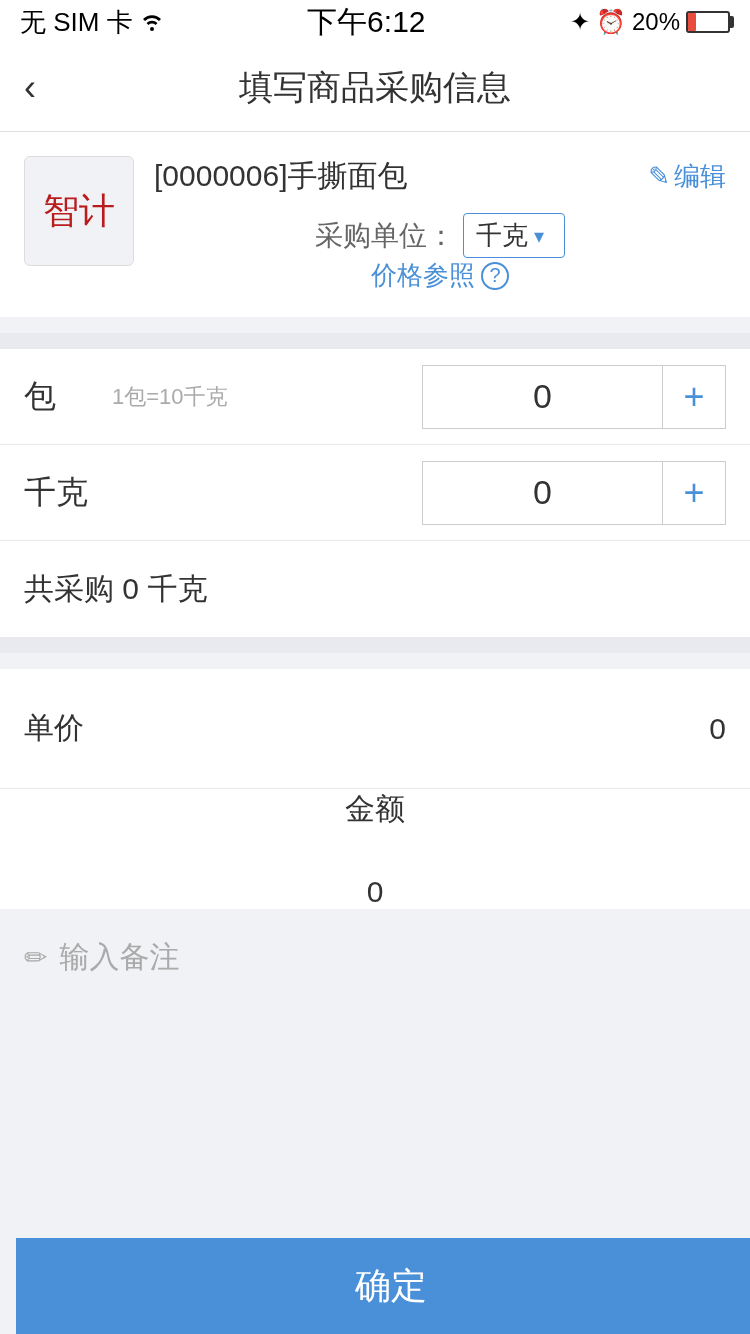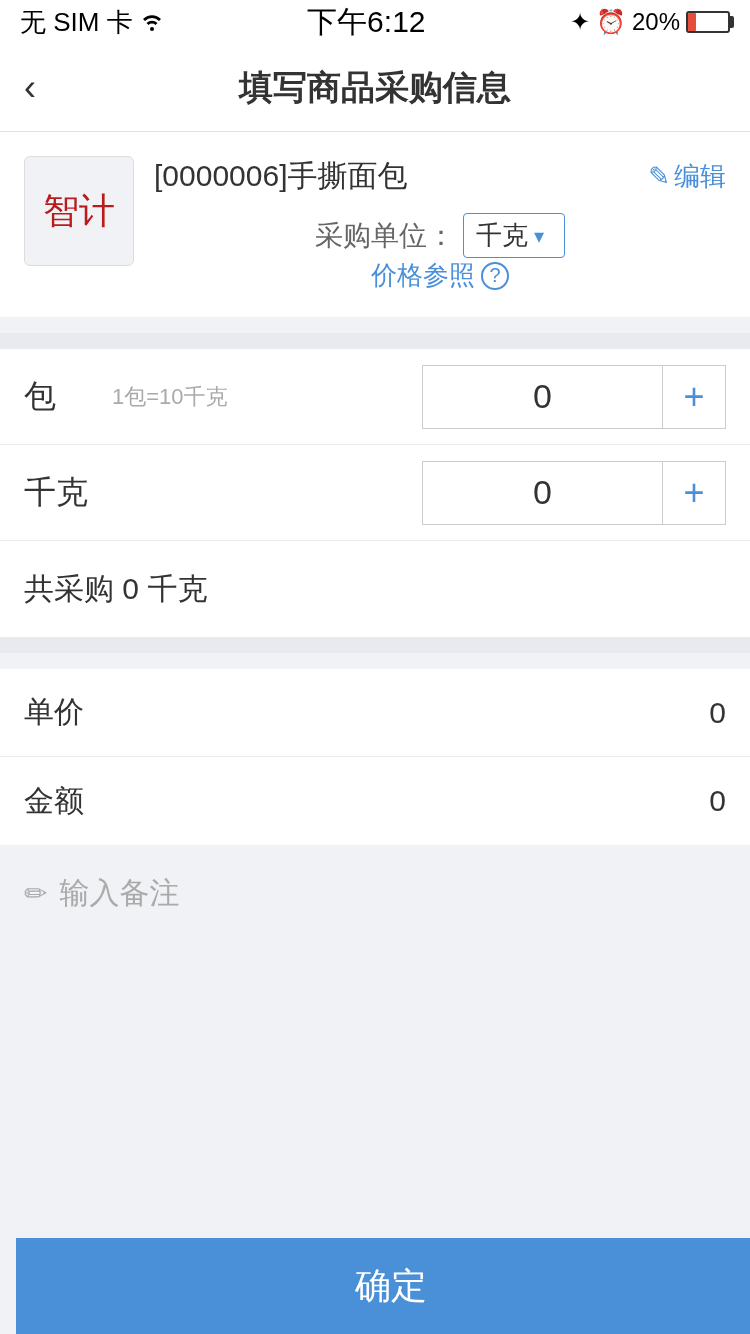--- a/index.html
+++ b/index.html
@@ -66,21 +66,21 @@
     }
     .nav-back {
       position: absolute;
       left: 24px;
       font-size: 36px;
       color: #333;
       cursor: pointer;
     }
     .nav-title {
       font-size: 34px;
-      font-weight: 700;
+      font-weight: 400;
       color: #333;
     }
 
     
     .product-card {
       background: #fff;
       padding: 24px;
       display: flex;
       align-items: flex-start;
       gap: 20px;
@@ -238,25 +238,26 @@
     
     .info-section {
       background: #fff;
       margin-top: 16px;
     }
     .info-row {
       display: flex;
       align-items: center;
       justify-content: space-between;
       padding: 0 24px;
-      height: 88px;
+      height: 120px;
       border-bottom: 1px solid #e8eaf0;
     }
     .info-row:last-child {
       border-bottom: none;
+      flex-direction: column;
     }
     .info-label {
       font-size: 30px;
       color: #333;
     }
     .info-value {
       font-size: 30px;
       color: #333;
     }
 

